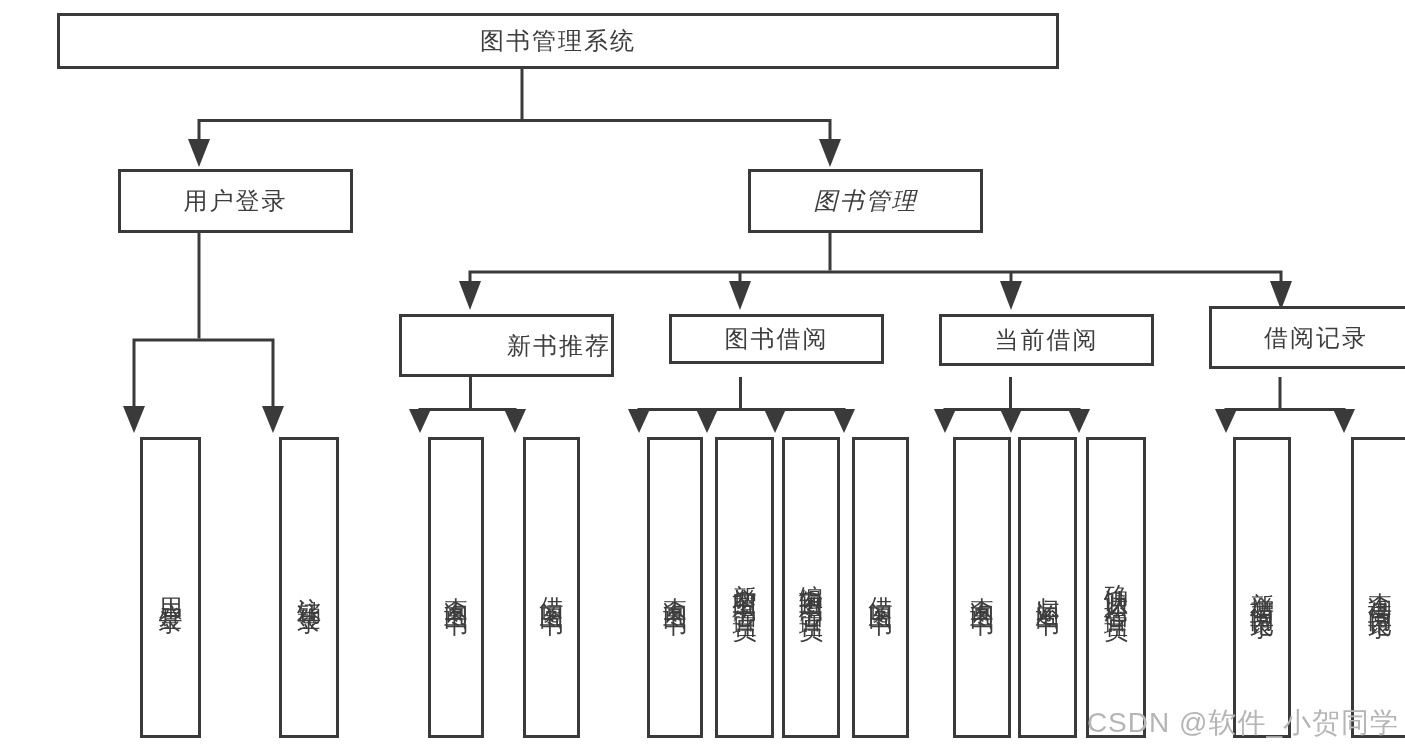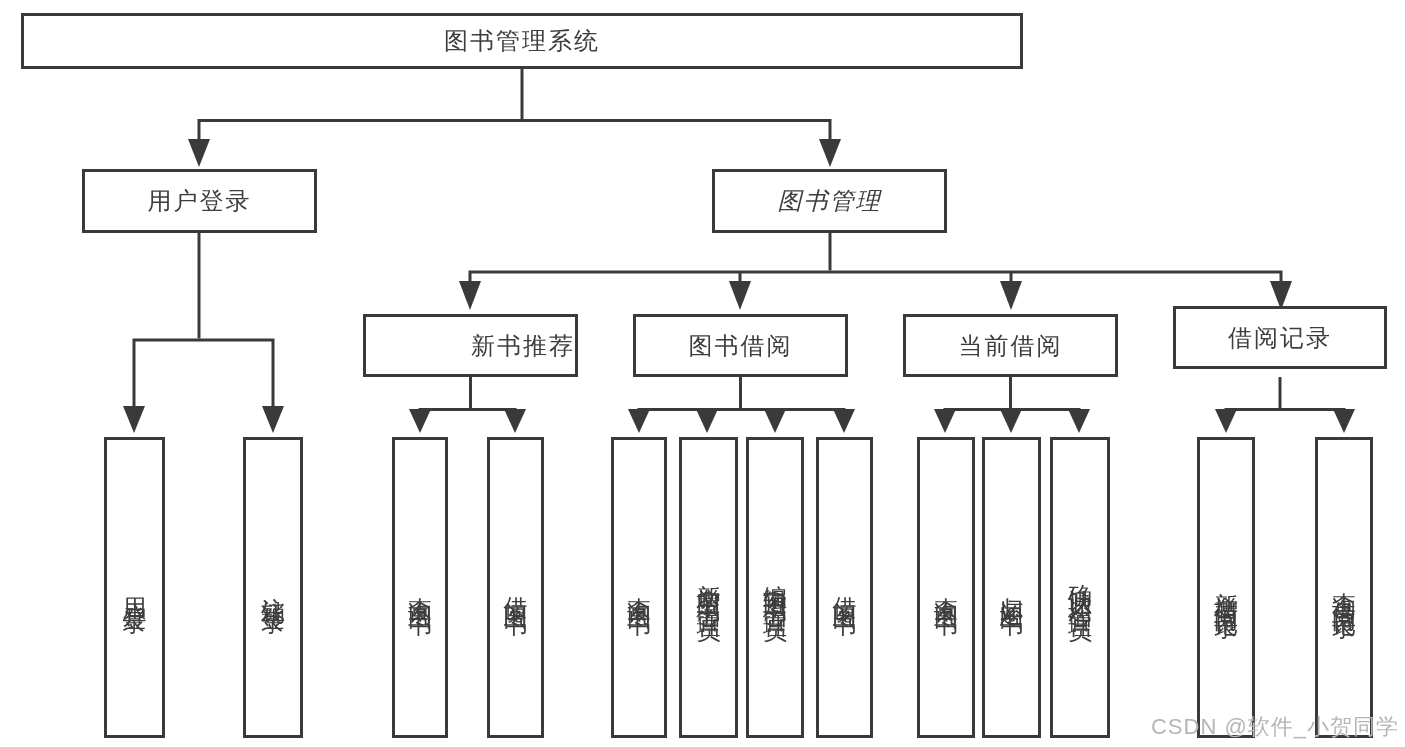--- a/index.html
+++ b/index.html
@@ -14,39 +14,40 @@
   svg.connectors { position: absolute; left: 0; top: 0; z-index: 0; }
   .box {
     position: absolute;
     background: #ffffff;
     border: 3px solid #3a3a3a;
     box-sizing: border-box;
     display: flex;
     align-items: center;
     justify-content: center;
     z-index: 1;
+    margin-left: 36px;
   }
   .box .lbl {
     font-size: 24px;
     color: #3d3d3d;
     letter-spacing: 2px;
     white-space: nowrap;
   }
   .vbox .lbl {
     writing-mode: vertical-lr;
     text-orientation: mixed;
     letter-spacing: 5px;
     line-height: 1;
     white-space: normal;
   }
   .watermark {
     position: absolute;
     right: 6px;
     bottom: 5px;
-    font-size: 22px;
+    font-size: 28px;
     color: #b5b5b5;
     letter-spacing: 1px;
     z-index: 2;
     white-space: nowrap;
   }
 </style>
 </head>
 <body>
 
 <div id="stage">
@@ -107,24 +108,24 @@
   <div class="box hbox" style="left:82px; top:169px; width:235px; height:64px;">
     <span class="lbl">用户登录</span>
   </div>
   <div class="box hbox" style="left:712px; top:169px; width:235px; height:64px;font-style:italic;">
     <span class="lbl">图书管理</span>
   </div>
 
   <div class="box hbox" style="left:363px; top:314px; width:215px; height:63px;justify-content:flex-end;">
     <span class="lbl">新书推荐</span>
   </div>
-  <div class="box hbox" style="left:633px; top:314px; width:215px; height:63px;">
+  <div class="box hbox" style="left:633px; top:314px; width:215px; height:50px;">
     <span class="lbl">图书借阅</span>
   </div>
-  <div class="box hbox" style="left:903px; top:314px; width:215px; height:63px;">
+  <div class="box hbox" style="left:903px; top:314px; width:215px; height:52px;">
     <span class="lbl">当前借阅</span>
   </div>
   <div class="box hbox" style="left:1173px; top:306px; width:214px; height:63px;">
     <span class="lbl">借阅记录</span>
   </div>
 
   <div class="box vbox" style="left:104px; top:437px; width:61px; height:301px;">
     <span class="lbl">用户登录</span>
   </div>
   <div class="box vbox" style="left:243px; top:437px; width:60px; height:301px;">

